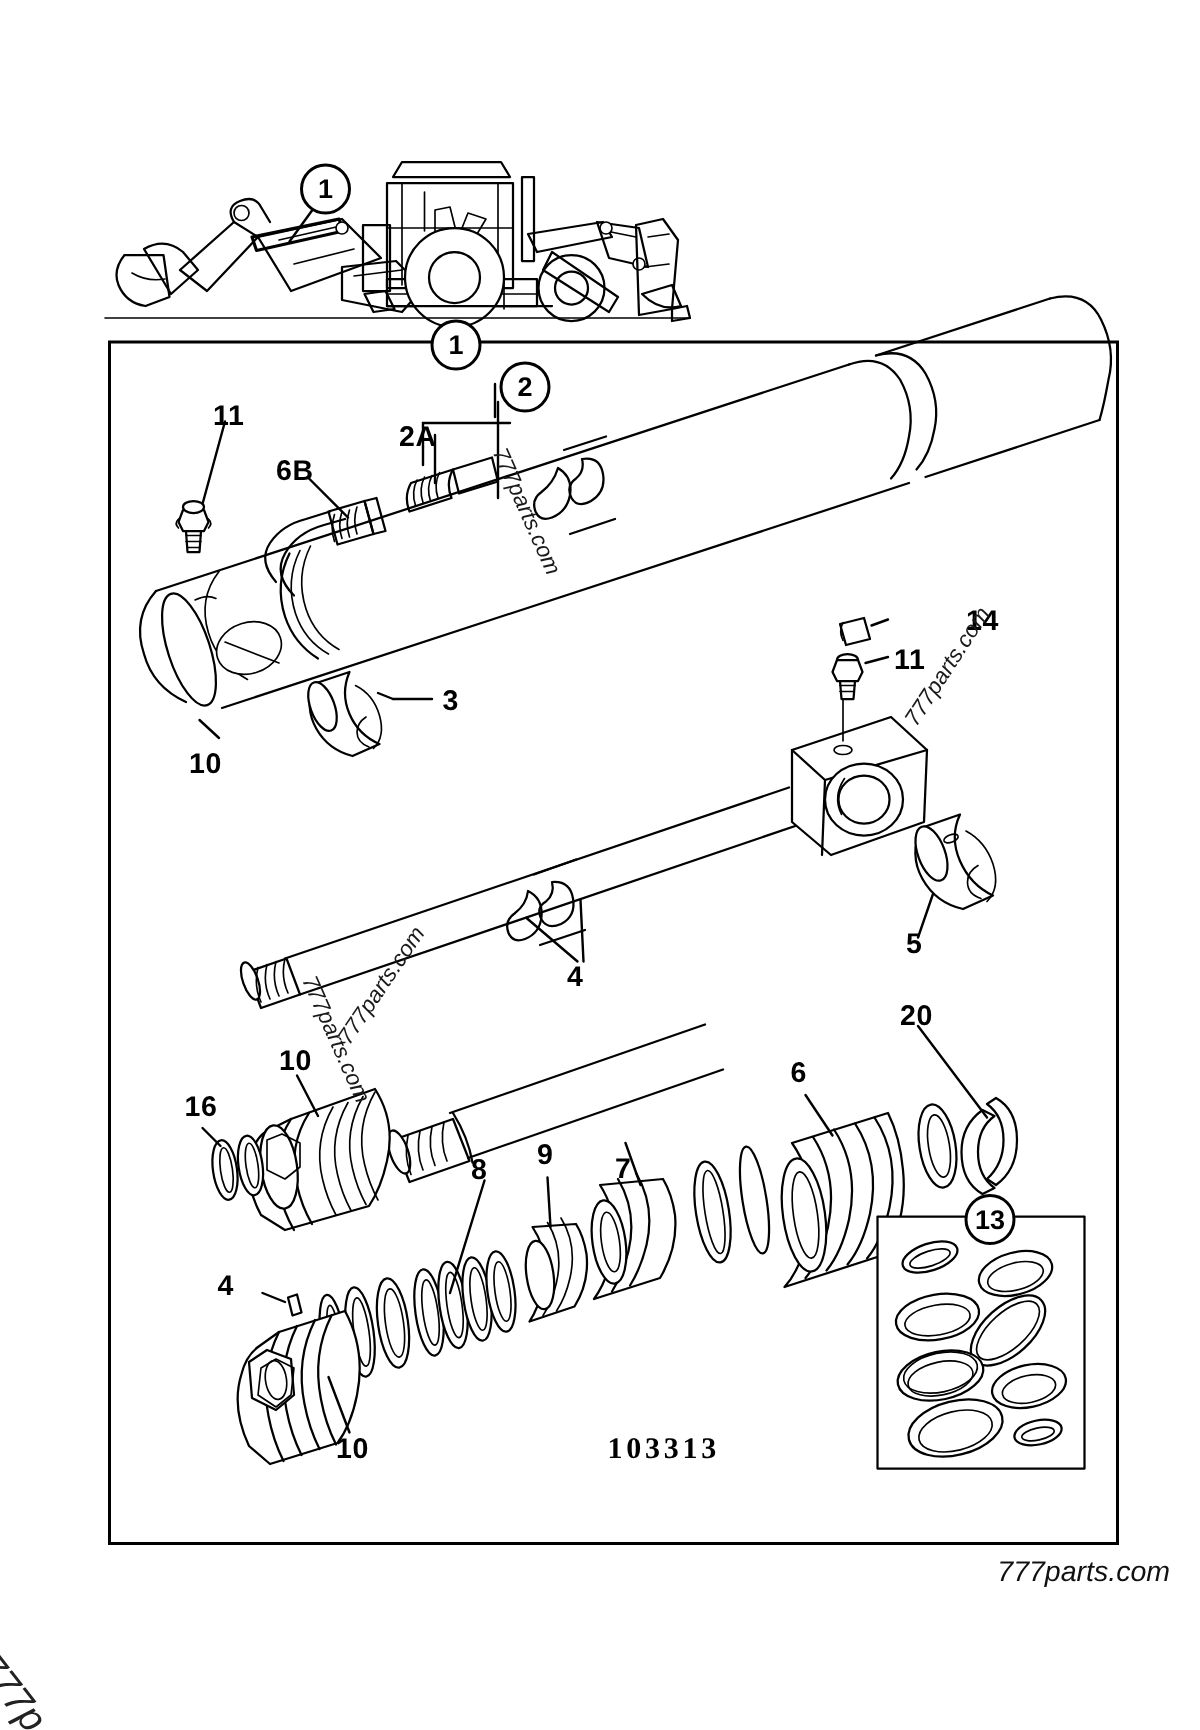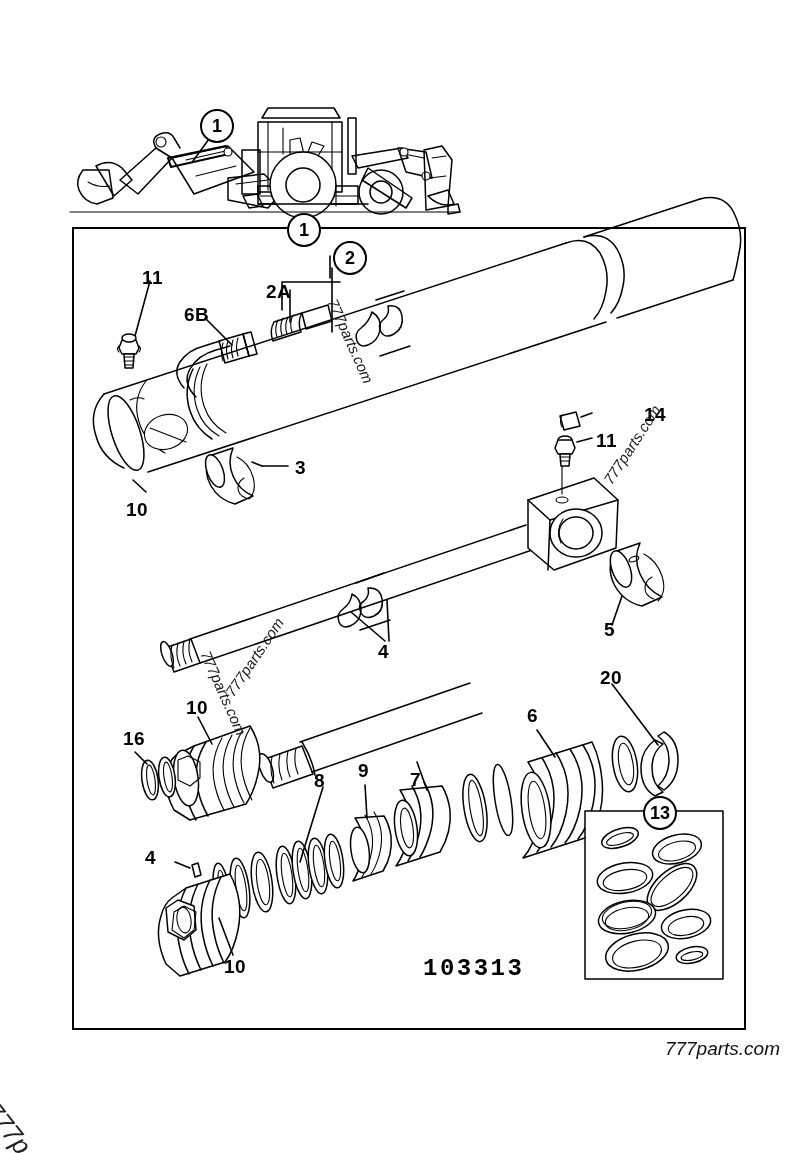--- a/index.html
+++ b/index.html
@@ -24,22 +24,22 @@
     line-height:1;white-space:nowrap;
   }
   
   .circ{
     position:absolute;border:2px solid #000;border-radius:50%;
     background:#fff;display:flex;align-items:center;justify-content:center;
     font-size:18px;font-weight:700;font-family:"Liberation Sans","DejaVu Sans",sans-serif;
     color:#000;
   }
   #drawing-number{
-    position:absolute;left:405px;top:955px;font-size:24px;font-weight:700;
-    letter-spacing:2.5px;font-family:Liberation Mono, monospace;margin-left:18px;
+    position:absolute;left:405px;top:955px;font-size:20px;font-weight:700;
+    letter-spacing:2.5px;font-family:Liberation Serif, serif;
   }
   #footer-brand{
     position:absolute;right:20px;top:1038px;font-size:19px;font-style:italic;
     font-family:"Liberation Sans","DejaVu Sans",sans-serif;color:#111;
   }
   .wmark{
     position:absolute;font-size:15px;font-style:italic;color:#1a1a1a;
     font-family:"Liberation Sans","DejaVu Sans",sans-serif;white-space:nowrap;
     transform-origin:0 0;
   }

